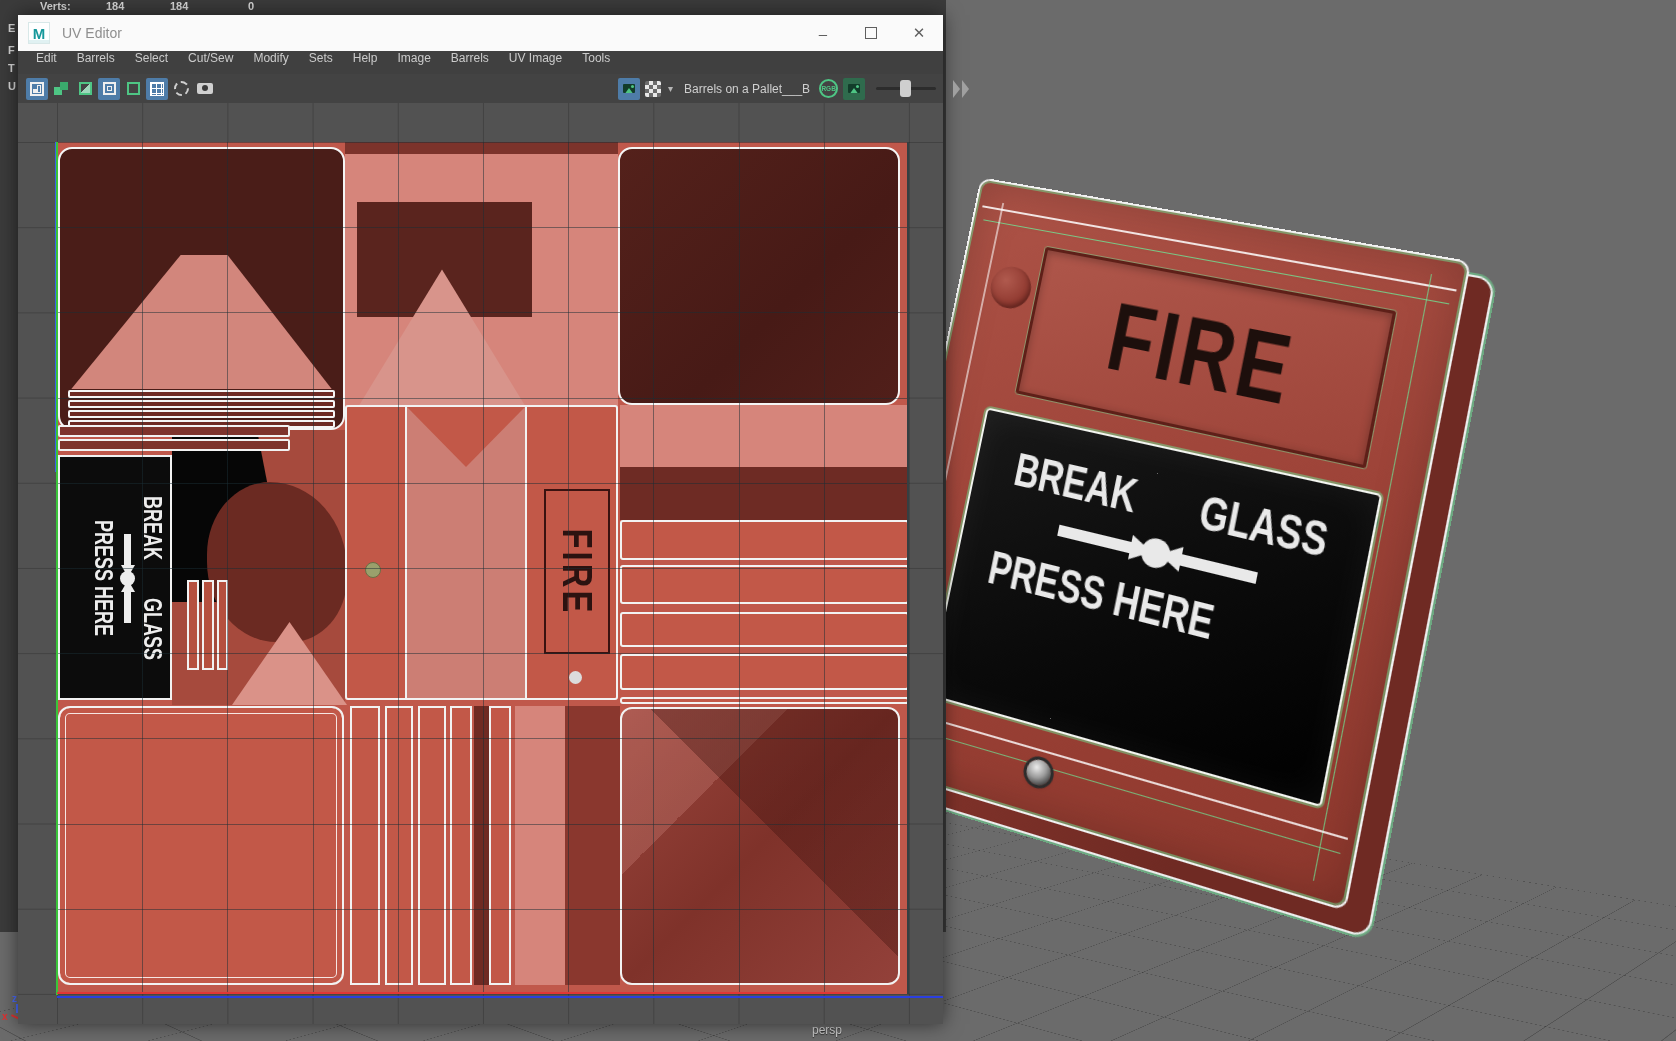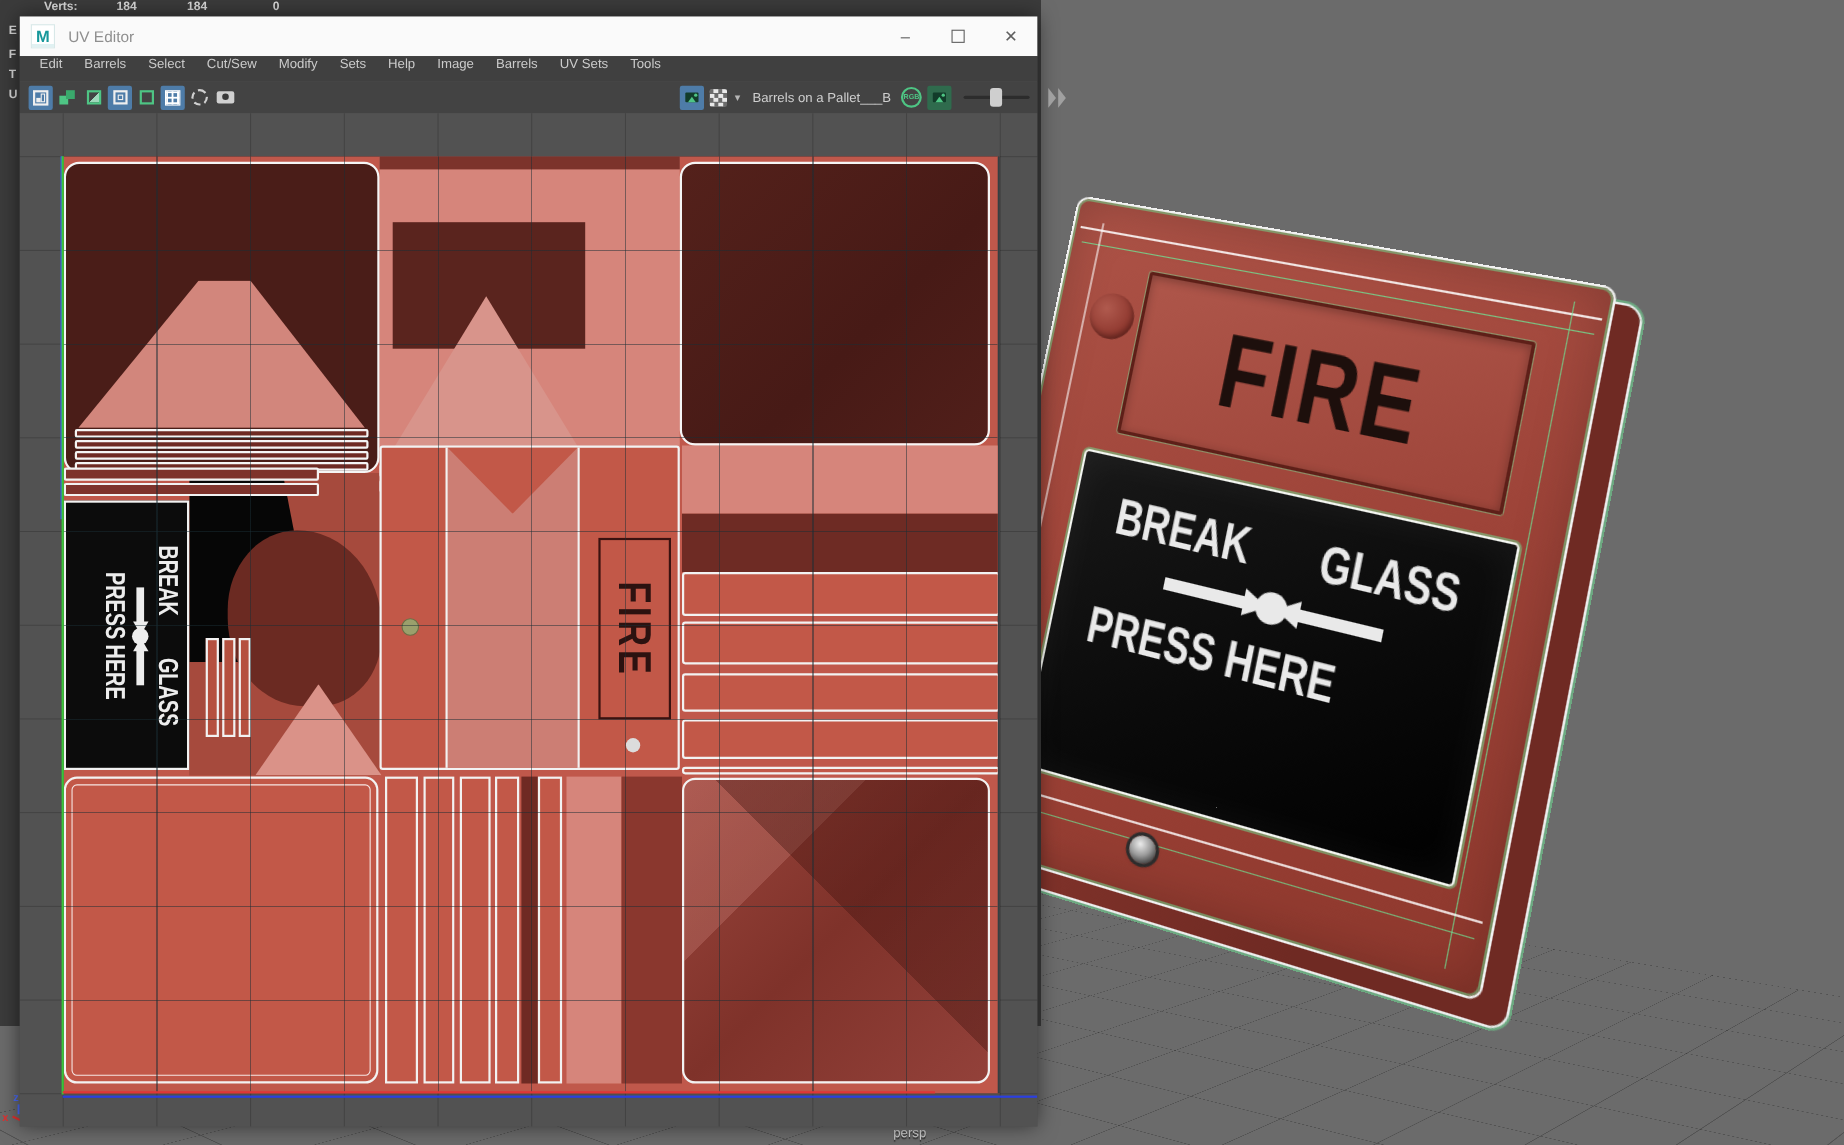--- a/index.html
+++ b/index.html
@@ -263,21 +263,21 @@
     <div class="menubar">
       <span class="menu-item">Edit</span>
       <span class="menu-item">Barrels</span>
       <span class="menu-item">Select</span>
       <span class="menu-item">Cut/Sew</span>
       <span class="menu-item">Modify</span>
       <span class="menu-item">Sets</span>
       <span class="menu-item">Help</span>
       <span class="menu-item">Image</span>
       <span class="menu-item">Barrels</span>
-      <span class="menu-item">UV Sets</span>
+      <span class="menu-item">UV Image</span>
       <span class="menu-item">Tools</span>
     </div>
 
     <div class="toolbar">
       <div class="tb-left">
         <div class="tbi blue">
             <div class="w-tiles">
               <i></i>
               <b></b>
             </div>

